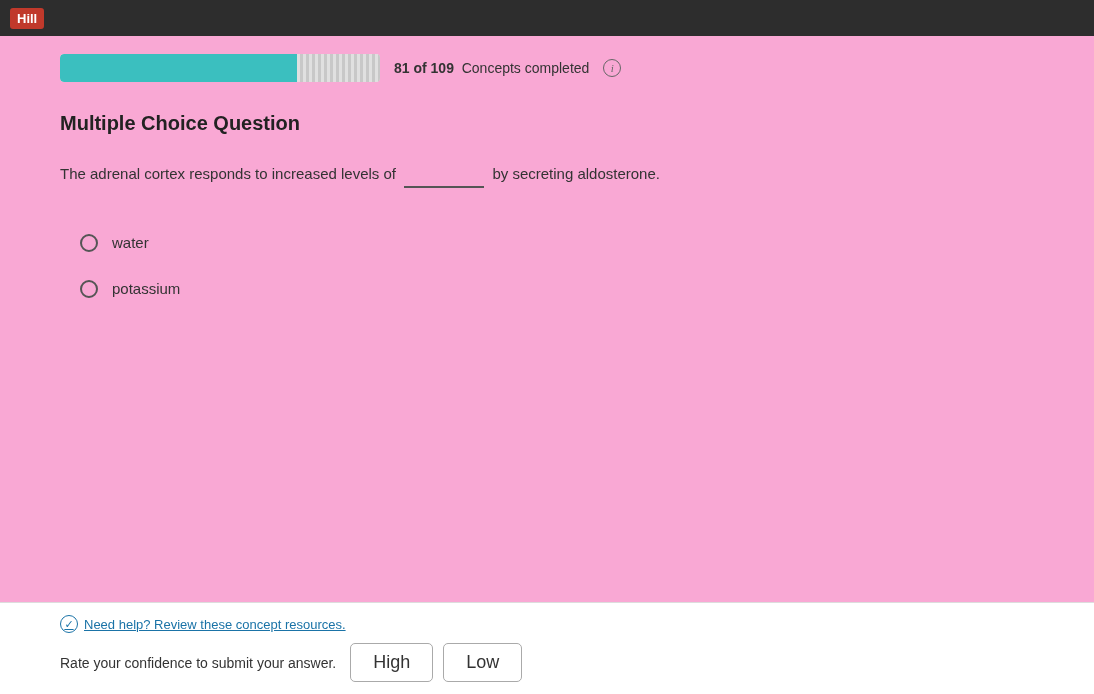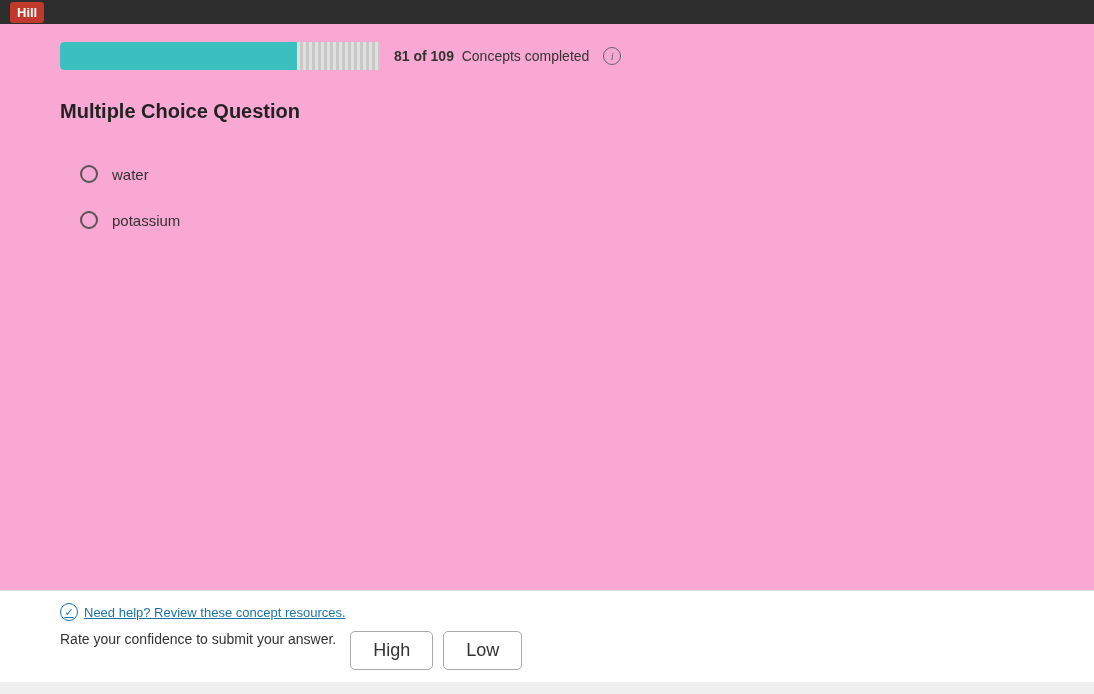--- a/index.html
+++ b/index.html
@@ -8,21 +8,21 @@
       background: #f0f0f0;
       width: 1094px;
       height: 694px;
       overflow: hidden;
       position: relative;
     }
 
     
     .top-bar {
       background: #2d2d2d;
-      height: 24px;
+      height: 36px;
       display: flex;
       align-items: center;
       padding: 2px 10px;
     }
     .logo-badge {
       background: #c0392b;
       color: white;
       font-weight: bold;
       font-size: 13px;
       padding: 3px 7px;
@@ -200,20 +200,21 @@
       border: 1.5px solid #1a73a7;
       border-radius: 50%;
       display: flex;
       align-items: center;
       justify-content: center;
       font-size: 11px;
       color: #1a73a7;
     }
     .confidence-row {
       display: flex;
+      align-items: center;
       gap: 10px;
     }
     .confidence-label {
       font-size: 14px;
       color: #333;
       margin-right: 4px;
     }
     .confidence-btn {
       padding: 8px 22px;
       border: 1.5px solid #aaa;
@@ -246,20 +247,25 @@
     <span class="progress-text">
       <span class="progress-count"><span>81</span> of <span>109</span></span>
       &nbsp;<span>Concepts completed</span>
     </span>
     <span class="info-icon">i</span>
   </div>
 
   <div class="question-section">
     <div class="question-type">Multiple Choice Question</div>
 
+    <div class="question-text">
+      <span>The adrenal cortex responds to increased levels of</span>
+      <span class="blank">&nbsp;&nbsp;&nbsp;&nbsp;&nbsp;&nbsp;&nbsp;&nbsp;</span>
+      <span>by secreting aldosterone.</span>
+    </div>
 
     <div class="options-list">
 
 
       <div class="option-item">
         <div class="radio-circle"></div>
         <span>water</span>
       </div>
 
       <div class="option-item">

